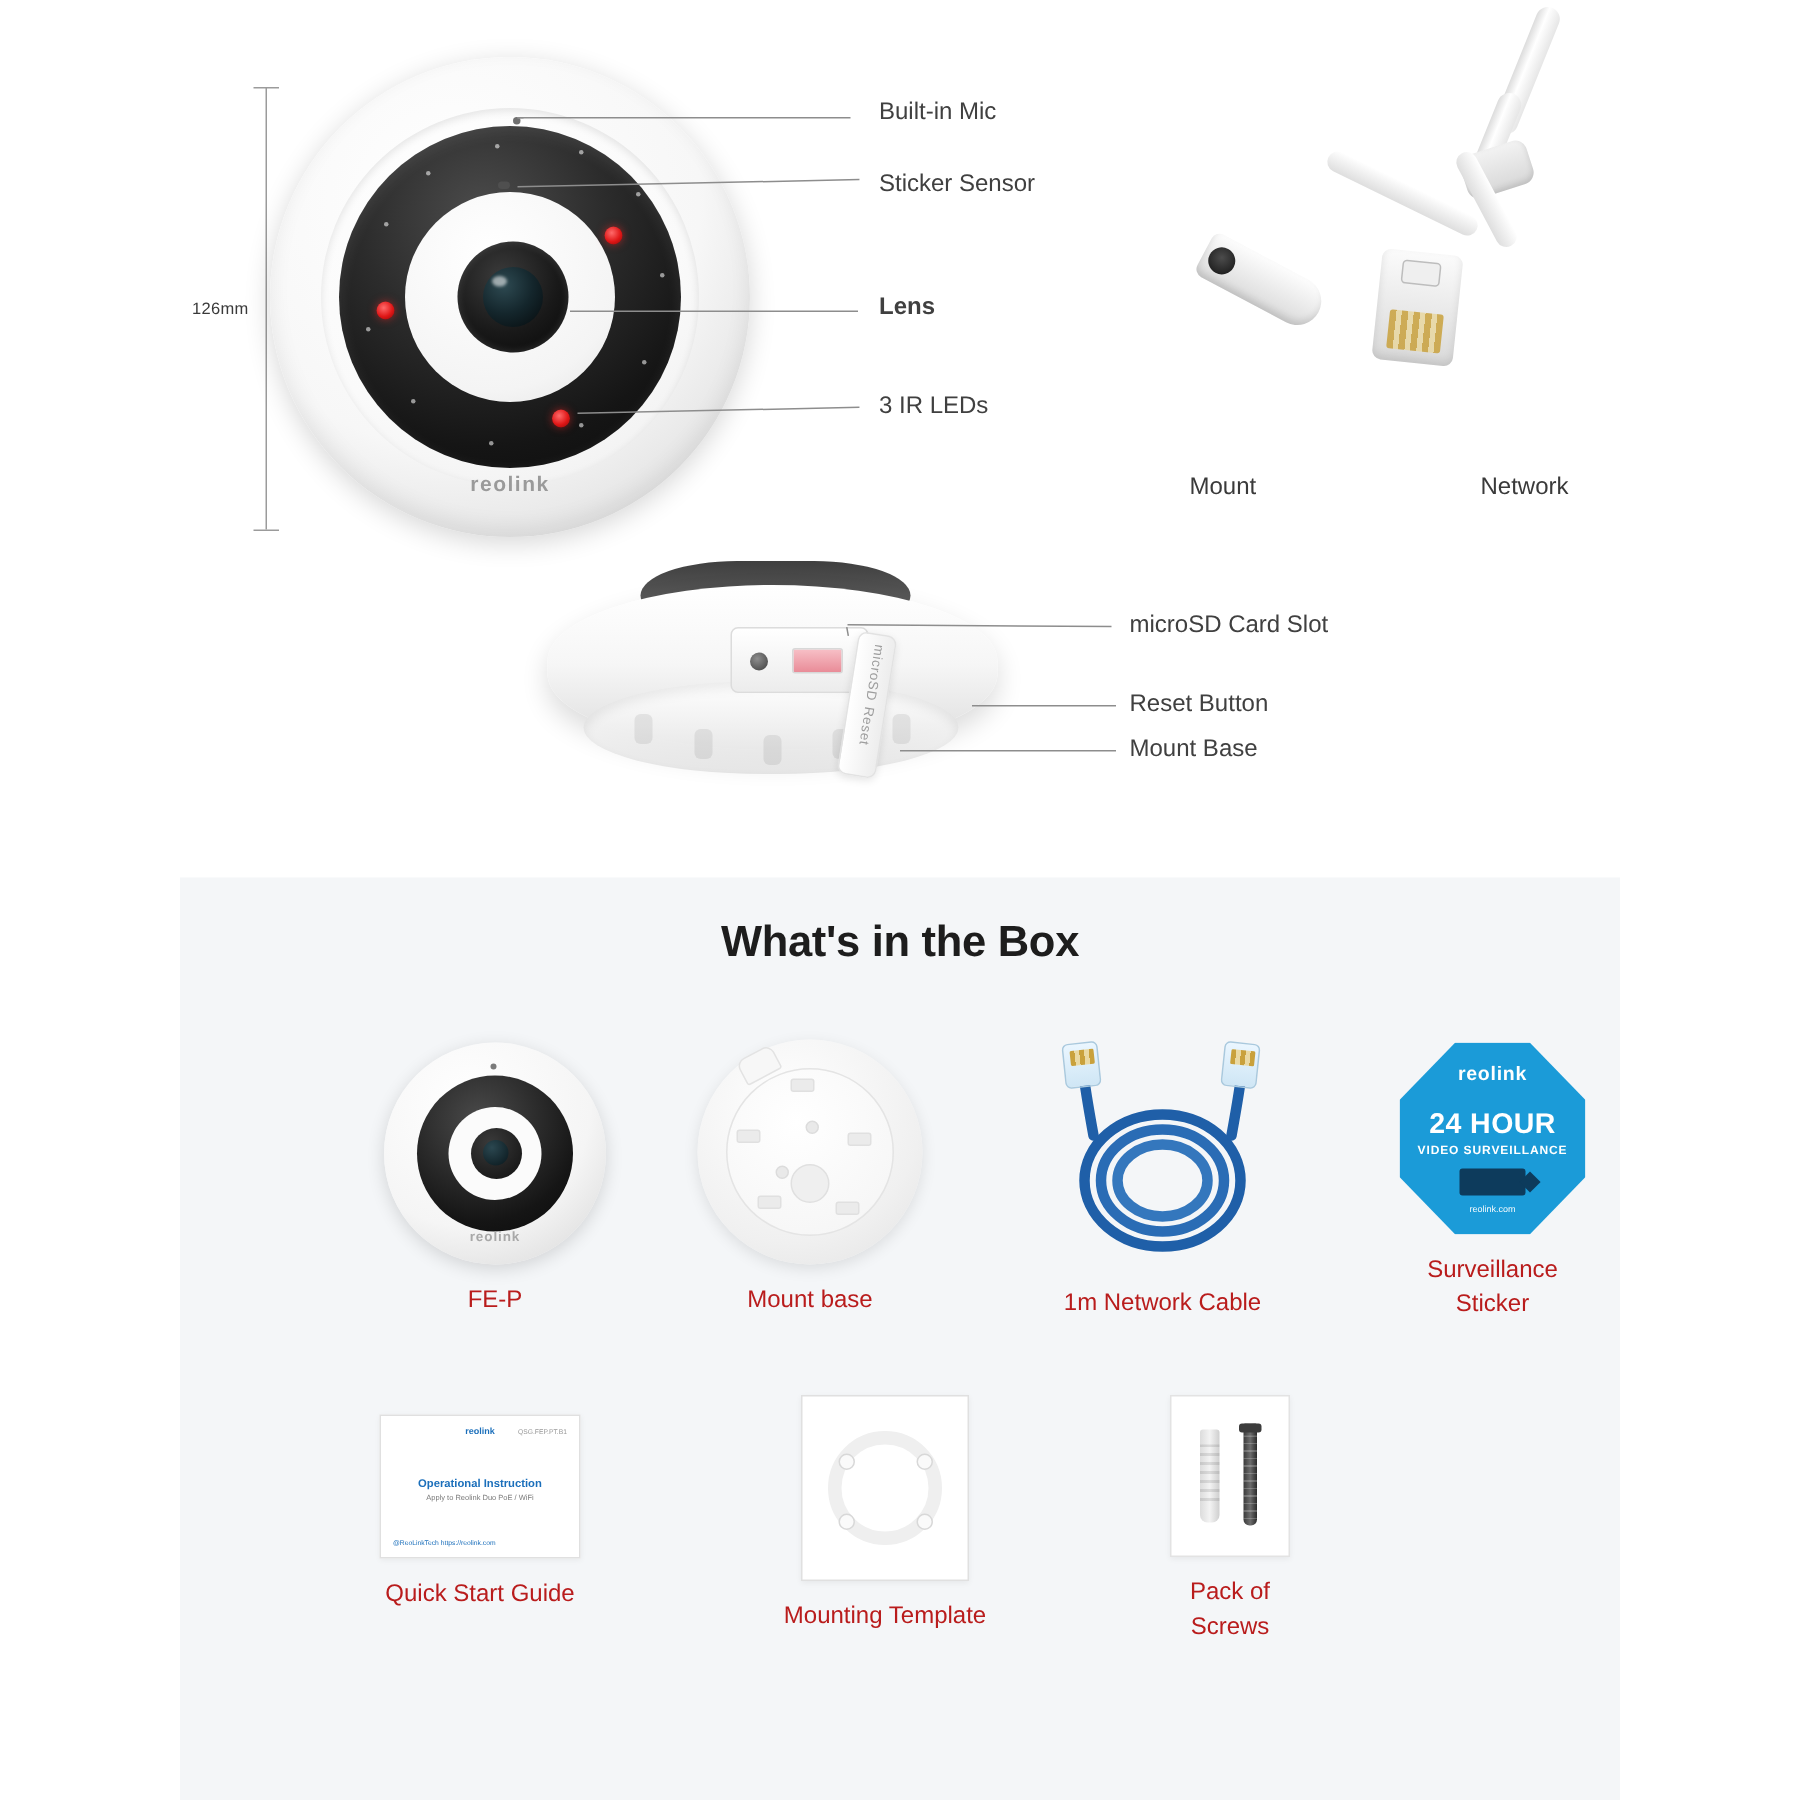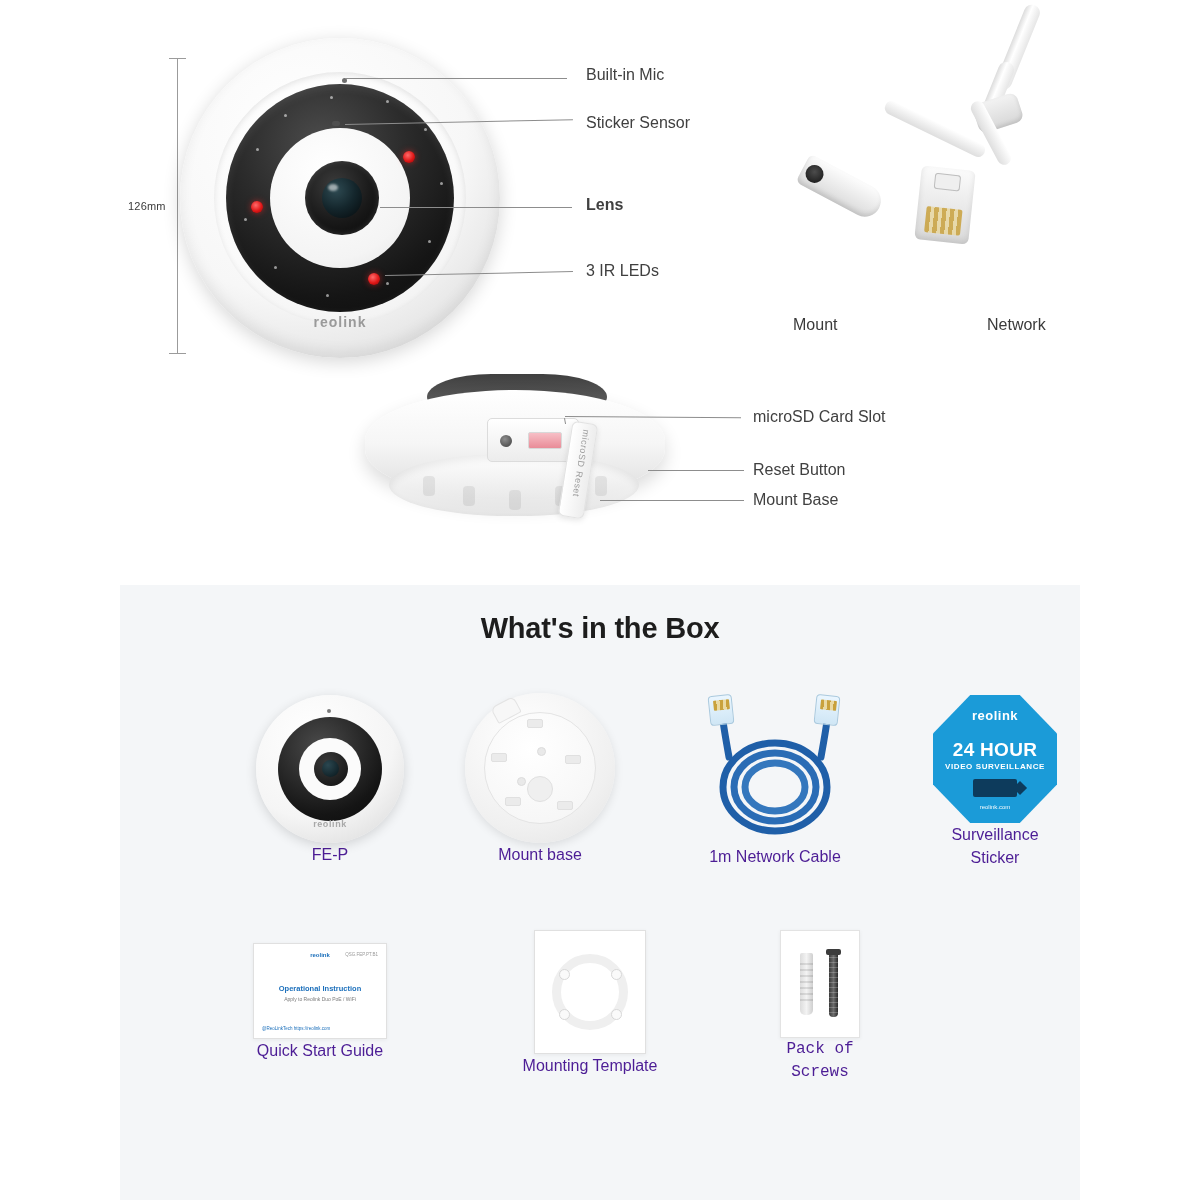--- a/index.html
+++ b/index.html
@@ -295,23 +295,23 @@
     left: 0; right: 0; top: 27px;
     text-align: center;
     font-size: 29px;
     font-weight: 700;
     color: #1d1d1d;
     letter-spacing: -.2px;
   }
   .item { position: absolute; text-align: center; }
   .item .label {
     font-size: 16px;
-    color: #4c1d95;
+    color: #b91c1c;
     line-height: 1.45;
-    margin-top: 0;
+    margin-top: 12px;
   }
   .art { position: relative; margin: 0 auto; }
 
   
   .thumb-cam {
     width: 148px; height: 148px; border-radius: 50%;
     background: radial-gradient(circle at 38% 28%, #ffffff 0%, #f5f5f5 58%, #e0e0e0 86%, #cdcdcd 100%);
     box-shadow: 0 3px 12px rgba(0,0,0,.14);
     position: relative;
   }
@@ -628,18 +628,18 @@
         <div class="pfoot">@ReoLinkTech  https://reolink.com</div>
       </div>
       <div class="label">Quick Start Guide</div>
     </div>
 
     <div class="item" style="left:580px; top:345px; width:240px;">
       <div class="art thumb-screws">
         <div class="anchor"></div>
         <div class="screw"></div>
       </div>
-      <div class="label" style="white-space:pre-line;font-family:Liberation Mono, monospace;">Pack of
+      <div class="label" style="white-space:pre-line;">Pack of
 Screws</div>
     </div>
   </div>
 
 </div>
 
 </body></html>

